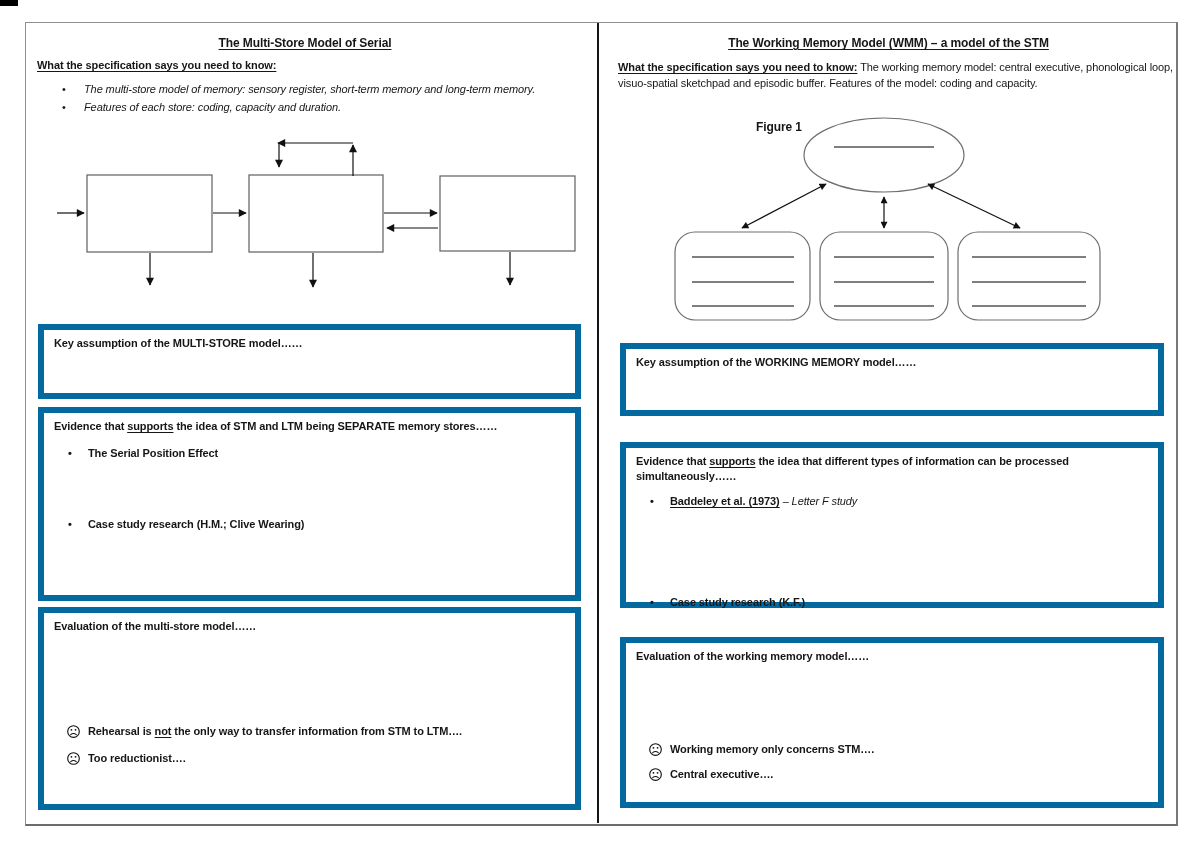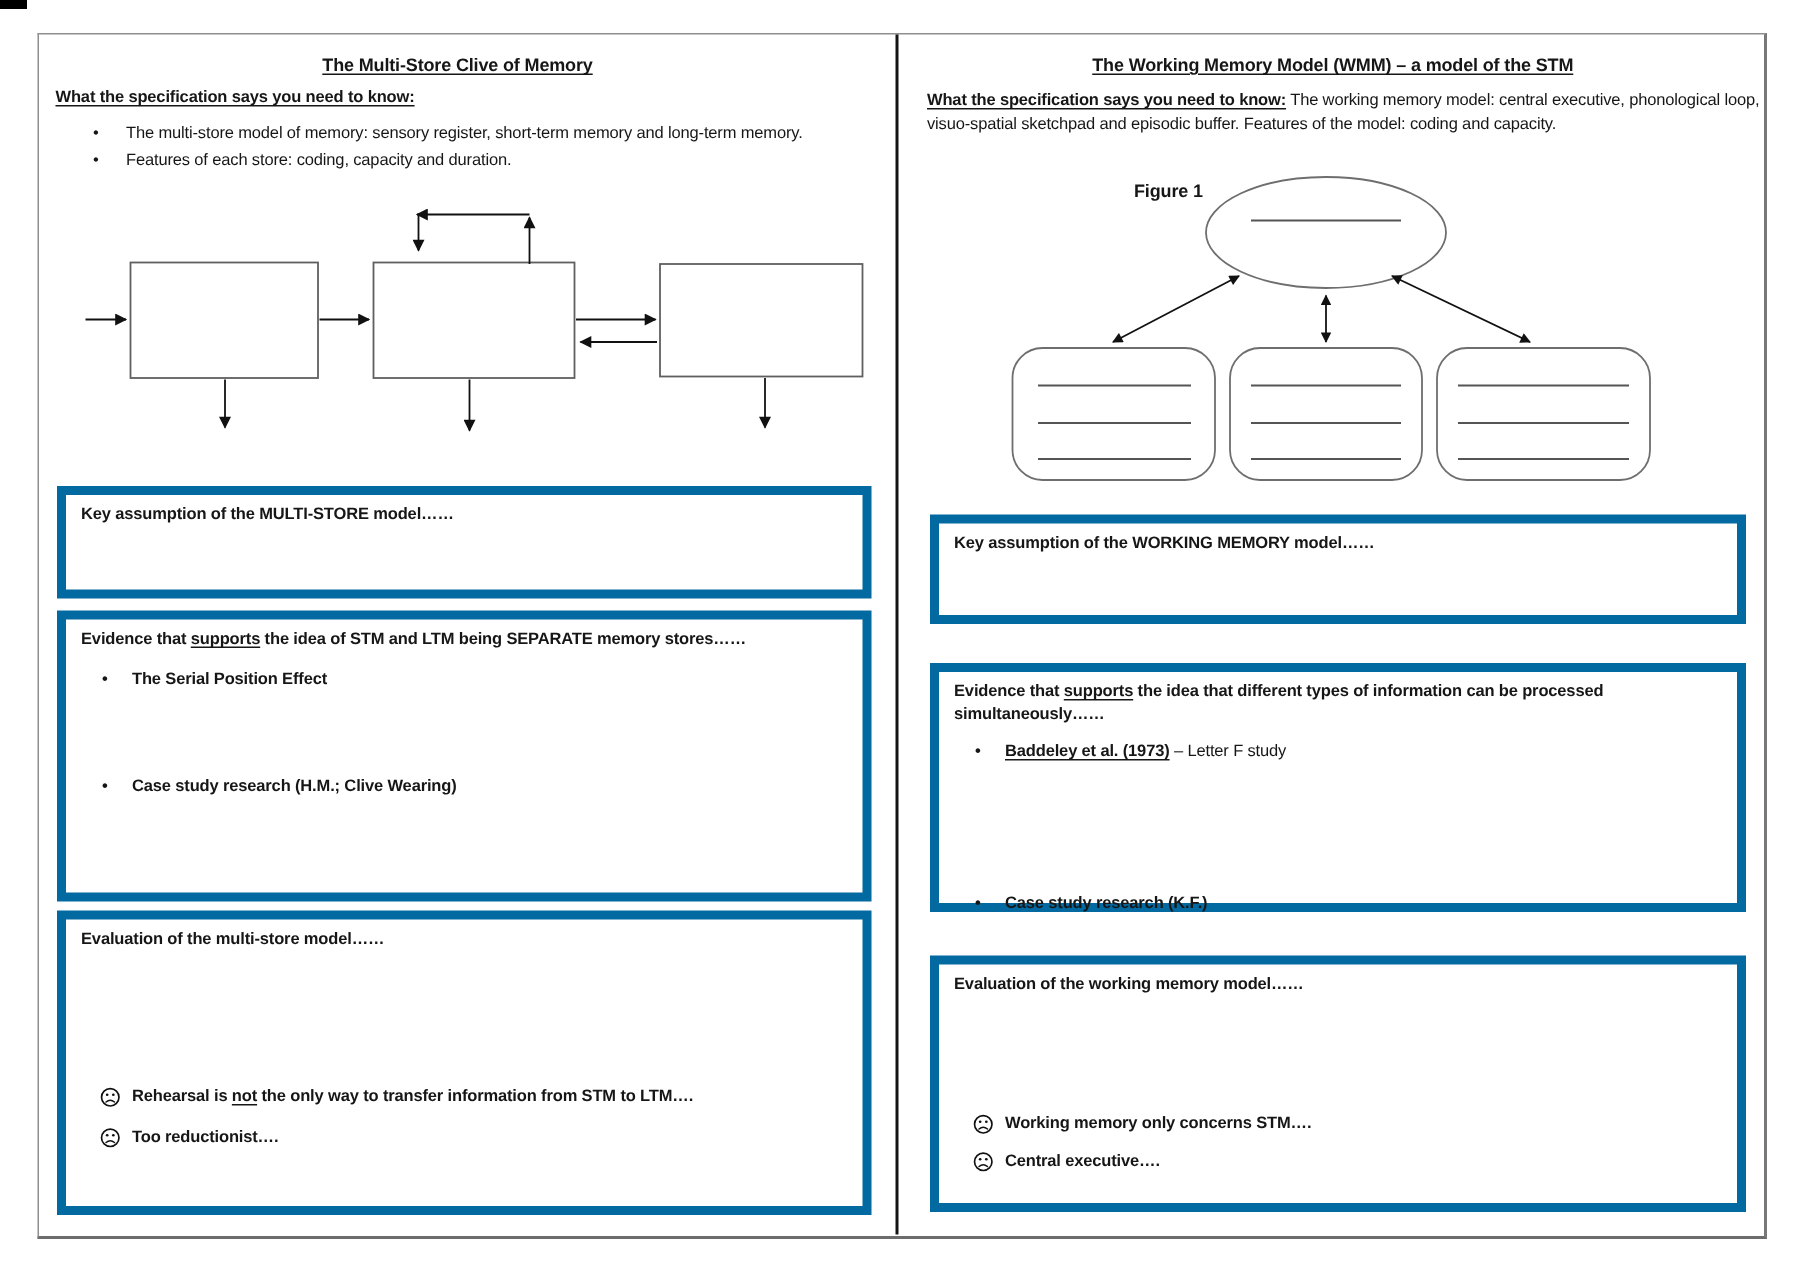--- a/index.html
+++ b/index.html
@@ -3,21 +3,21 @@
 <meta charset="utf-8">
 <style>
   html,body{margin:0;padding:0;background:#fff;}
   body{
     width:1200px;height:849px;position:relative;overflow:hidden;
     font-family:"Liberation Sans",sans-serif;color:#161616;
     font-size:11px;letter-spacing:-0.1px;
   }
   .abs{position:absolute;}
   .b{font-weight:bold;}
-  .reg{font-weight:400;}
+  .reg{font-weight:400;font-style:italic;}
   .u{text-decoration:underline;text-underline-offset:2px;}
   .artifact{left:0;top:0;width:18px;height:6px;background:#000;}
   .spread-border{
     left:25px;top:22px;width:1150px;height:801px;
     border:1px solid #8f8f8f;border-right:2px solid #787878;border-bottom:2px solid #6c6c6c;
   }
   .divider{left:597px;top:23px;width:2px;height:800px;background:#141414;}
   .title{font-size:12px;font-weight:bold;text-align:center;}
   .left-title{left:25px;top:36px;width:560px;}
   .right-title{left:600px;top:36px;width:577px;}
@@ -47,21 +47,21 @@
   .mt90{margin-top:90px;} .mt78{margin-top:78px;}
 </style>
 </head>
 <body>
 
 <div class="abs artifact"></div>
 <div class="abs spread-border"></div>
 <div class="abs divider"></div>
 
 <div class="abs title left-title">
-  <span class="u">The Multi-Store Clive of Memory</span>
+  <span class="u">The Multi-Store Model of Serial</span>
 </div>
 
 <div class="abs spec-head">
   <span class="u">What the specification says you need to know:</span>
 </div>
 
 <div class="abs spec-bullets">
   <div class="brow">
     <span class="dot">•</span>
     <span class="reg">The multi-store model of memory: sensory register, short-term memory and long-term memory.</span>

